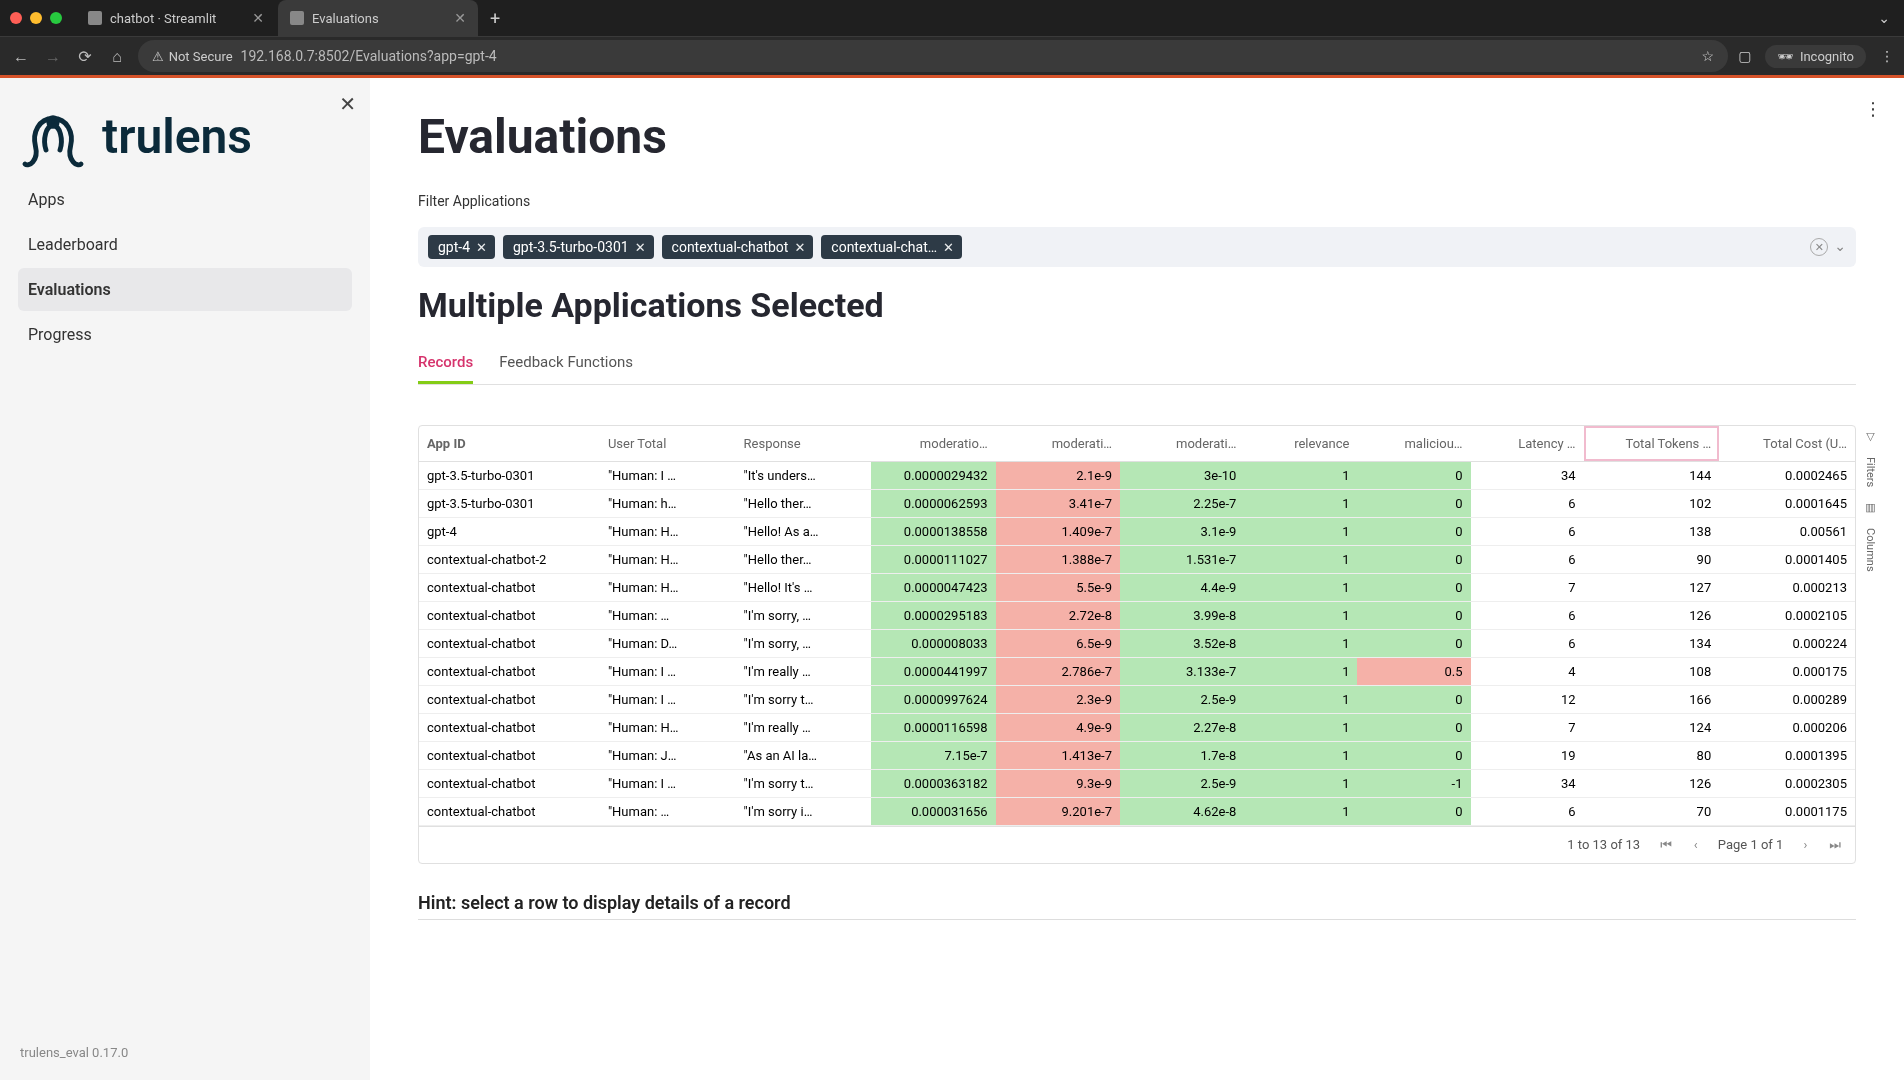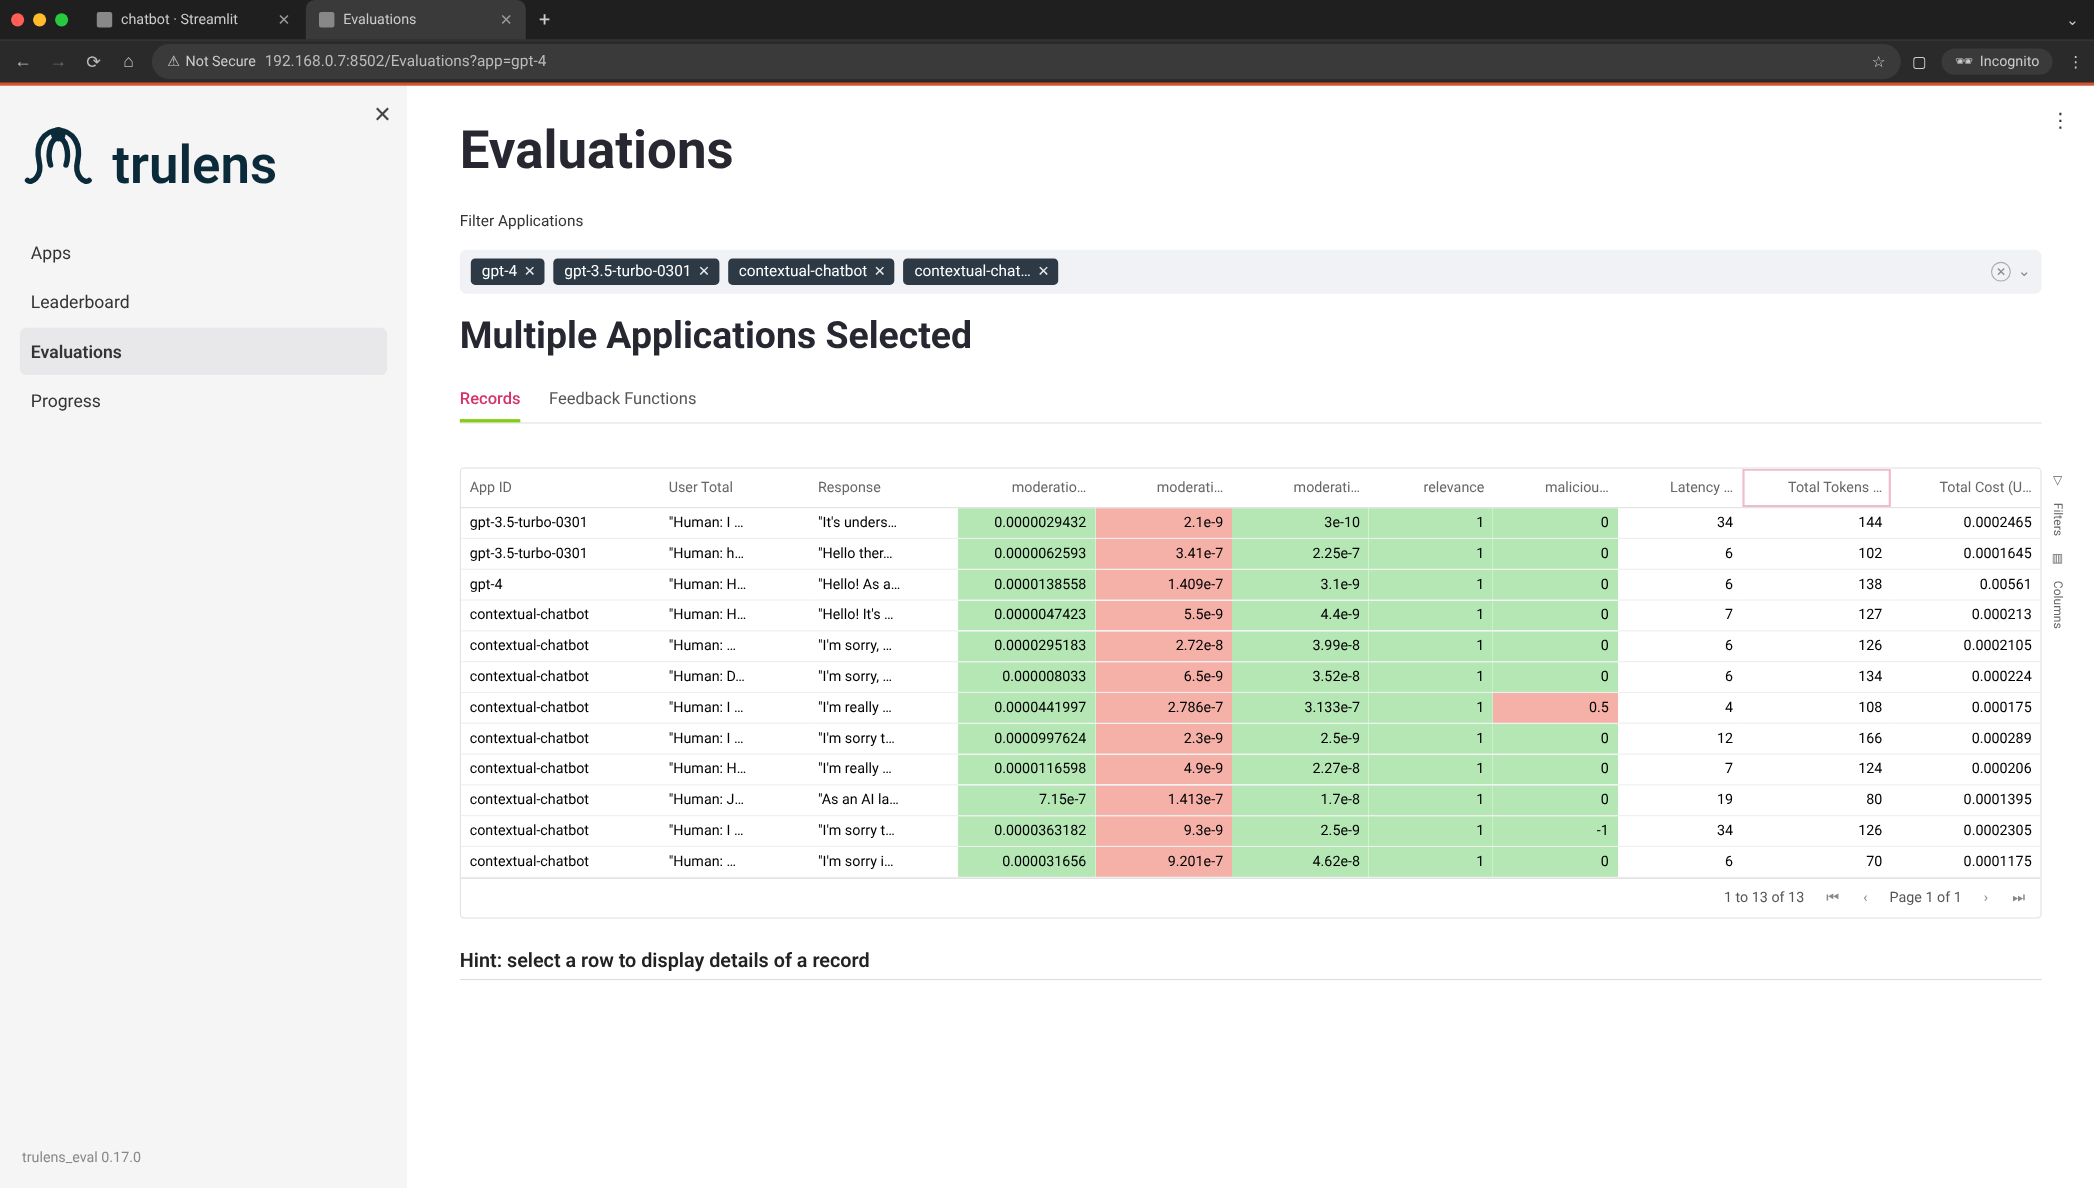--- a/index.html
+++ b/index.html
@@ -27,21 +27,21 @@
 .url-box { flex:1; display:flex; align-items:center; background:#3a3a3a; border-radius:20px; padding:4px 14px; height:32px; color:#ddd; font-size:14px; gap:8px; }
 .not-secure { display:flex; align-items:center; gap:5px; color:#ccc; font-size:13px; }
 .url-text { flex:1; color:#bbb; }
 .right-ico { display:flex; align-items:center; gap:14px; color:#ccc; }
 .incog { display:flex; align-items:center; gap:6px; background:#3a3a3a; padding:4px 12px; border-radius:16px; font-size:13px; }
 
 
 .app { display:flex; height:calc(1080px - 78px); background:#fff; }
 .sidebar { width:370px; background:#f5f5f5; padding:18px; position:relative; }
 .sb-close { position:absolute; top:14px; right:14px; font-size:20px; color:#444; cursor:pointer; }
-.logo-row { display:flex; align-items:flex-end; gap:14px; margin-bottom:30px; margin-top:12px; }
+.logo-row { display:flex; align-items:flex-start; gap:14px; margin-top:12px; }
 .logo-mark { width:70px; height:70px; }
 .logo-mark svg { width:100%; height:100%; }
 .brand { font-size:48px; font-weight:600; color:#0b2a3a; }
 .nav-item { padding:12px 10px; color:#333; border-radius:6px; cursor:pointer; margin-bottom:2px; font-size:16px; }
 .nav-item.active { background:#e8e8ea; font-weight:600; }
 .version { position:absolute; bottom:20px; left:20px; color:#888; font-size:13px; }
 
 .main { flex:1; padding:30px 48px; overflow:auto; background:#fff; position:relative; }
 .kebab { position:absolute; top:20px; right:22px; color:#333; font-size:18px; cursor:pointer; }
 .h1 { font-size:48px; font-weight:700; color:#262730; margin-bottom:28px; }
@@ -186,21 +186,21 @@
     <div class="table-wrap">
       <div class="side-tools">
         <span>▽</span>
         <span class="vlabel">Filters</span>
         <span>▥</span>
         <span class="vlabel">Columns</span>
       </div>
       <table class="tbl">
         <thead>
             <tr id="thead-row">
-              <th style="width: 160px;">App ID</th>
+              <th style="width: 160px; font-weight: bold;">App ID</th>
               <th style="width: 120px;">User Total</th>
               <th style="width: 120px;">Response</th>
               <th class="num" style="width: 110px;">moderatio…</th>
               <th class="num" style="width: 110px;">moderati…</th>
               <th class="num" style="width: 110px;">moderati…</th>
               <th class="num" style="width: 100px;">relevance</th>
               <th class="num" style="width: 100px;">maliciou…</th>
               <th class="num" style="width: 100px;">Latency …</th>
               <th class="num hilite" style="width: 120px;">Total Tokens …</th>
               <th class="num" style="width: 120px;">Total Cost (U…</th>
@@ -240,20 +240,33 @@
               <td class="num bg-green">0.0000138558</td>
               <td class="num bg-red">1.409e-7</td>
               <td class="num bg-green">3.1e-9</td>
               <td class="num bg-green">1</td>
               <td class="num bg-green">0</td>
               <td class="num">6</td>
               <td class="num">138</td>
               <td class="num">0.00561</td>
             </tr>
             <tr>
+              <td>contextual-chatbot-2</td>
+              <td>"Human: H…</td>
+              <td>"Hello ther…</td>
+              <td class="num bg-green">0.0000111027</td>
+              <td class="num bg-red">1.388e-7</td>
+              <td class="num bg-green">1.531e-7</td>
+              <td class="num bg-green">1</td>
+              <td class="num bg-green">0</td>
+              <td class="num">6</td>
+              <td class="num">90</td>
+              <td class="num">0.0001405</td>
+            </tr>
+            <tr>
               <td>contextual-chatbot</td>
               <td>"Human: H…</td>
               <td>"Hello! It's …</td>
               <td class="num bg-green">0.0000047423</td>
               <td class="num bg-red">5.5e-9</td>
               <td class="num bg-green">4.4e-9</td>
               <td class="num bg-green">1</td>
               <td class="num bg-green">0</td>
               <td class="num">7</td>
               <td class="num">127</td>

